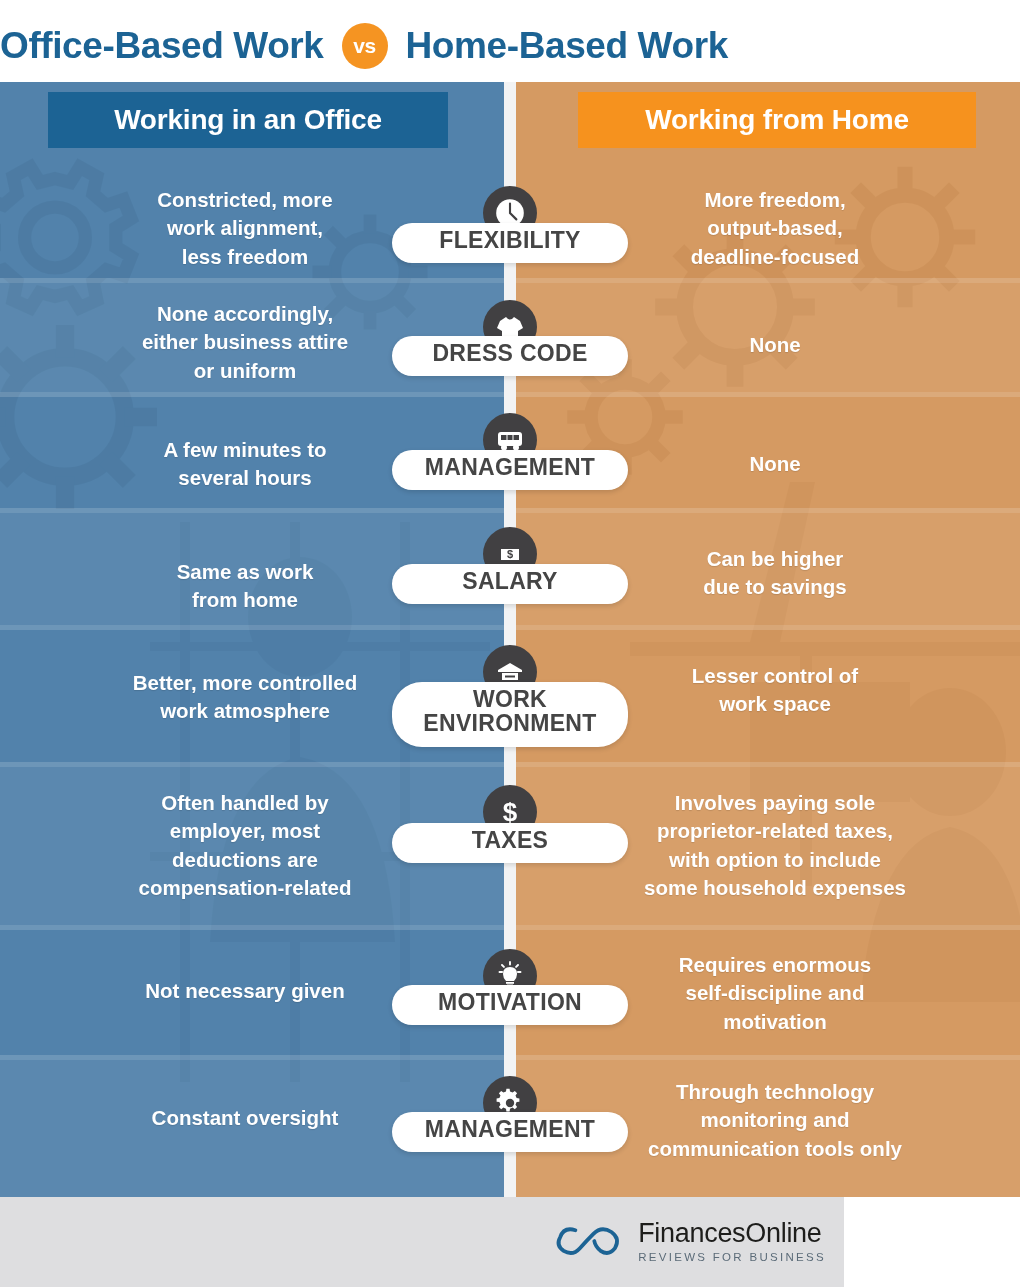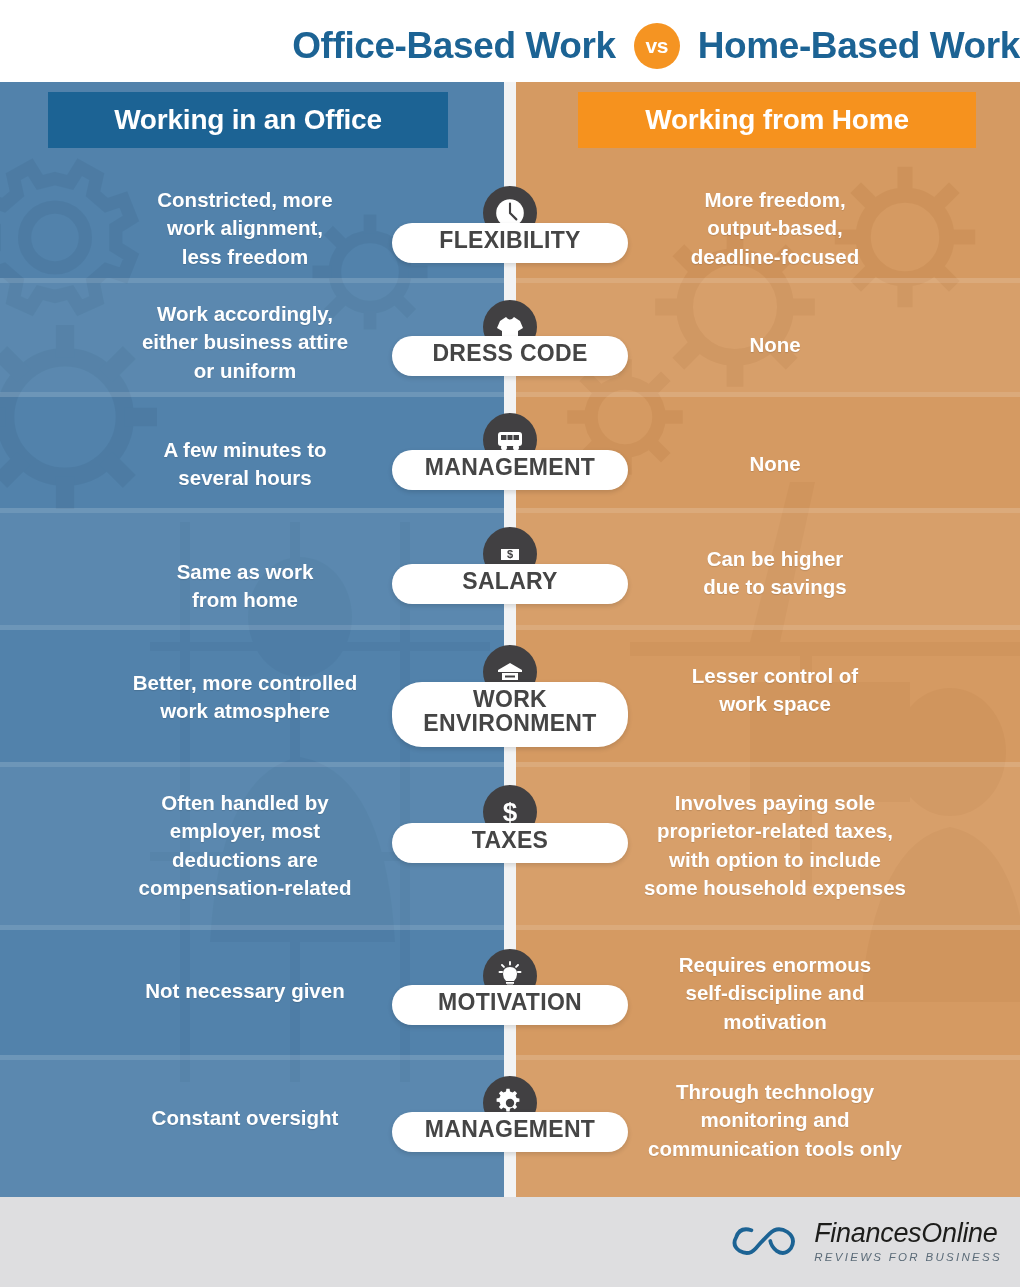--- a/index.html
+++ b/index.html
@@ -12,21 +12,21 @@
   #page {
     position: relative;
     width: 1020px; height: 1287px;
     background: #ffffff;
   }
 
   
   #title-bar {
     position: absolute; left: 0; top: 0;
     width: 1020px; height: 92px;
-    display: flex; align-items: center; justify-content: flex-end;
+    display: flex; align-items: center; justify-content: flex-start;
     gap: 18px;
     background: #ffffff;
   }
   .title-word {
     font-size: 37px;
     font-weight: bold;
     color: #1C6394;
     letter-spacing: -0.4px;
     white-space: nowrap;
   }
@@ -155,23 +155,22 @@
     background: #414042;
     display: flex; align-items: center; justify-content: center;
     z-index: 2;
   }
   .icon-badge svg { display: block; }
 
   
   #footer {
     position: absolute;
     left: 0; top: 1197px;
-    width: 1020px; height: 90px;
+    width: 844px; height: 90px;
     background: #DEDEE0;
-    font-style: italic;
   }
   #logo {
     position: absolute;
     right: 18px; top: 18px;
     display: flex; align-items: center; gap: 14px;
   }
   #logo-mark { width: 72px; height: 52px; flex: 0 0 auto; }
   #logo-text { display: flex; flex-direction: column; }
   #logo-name {
     font-size: 27px;
@@ -308,21 +307,21 @@
     <div class="icon-badge" style="top:6px;">
       <svg width="34" height="34" viewBox="0 0 32 32">
         <circle cx="16" cy="16" r="13" fill="#FFFFFF"></circle>
         <path d="M16 7 L16 16 L22 22" stroke="#414042" stroke-width="2" fill="none" stroke-linecap="round"></path>
       </svg>
     </div>
     <div class="pill" style="top:43px;">FLEXIBILITY</div>
   </div>
 
   <div class="row" style="top:295px; height:98px;">
-    <div class="side-text side-left" style="top:5px;">Work accordingly,
+    <div class="side-text side-left" style="top:5px;">None accordingly,
 either business attire
 or uniform</div>
     <div class="side-text side-right" style="top:36px;">None</div>
   </div>
   <div class="center-node" style="top:295px;">
     <div class="icon-badge" style="top:5px;">
       <svg width="32" height="32" viewBox="0 0 32 32">
         <path fill="#FFFFFF" d="M12 6 L6 10 L3 17 L8 20 L8 27 L24 27 L24 20 L29 17 L26 10 L20 6 Q16 11 12 6 Z"></path>
       </svg>
     </div>

